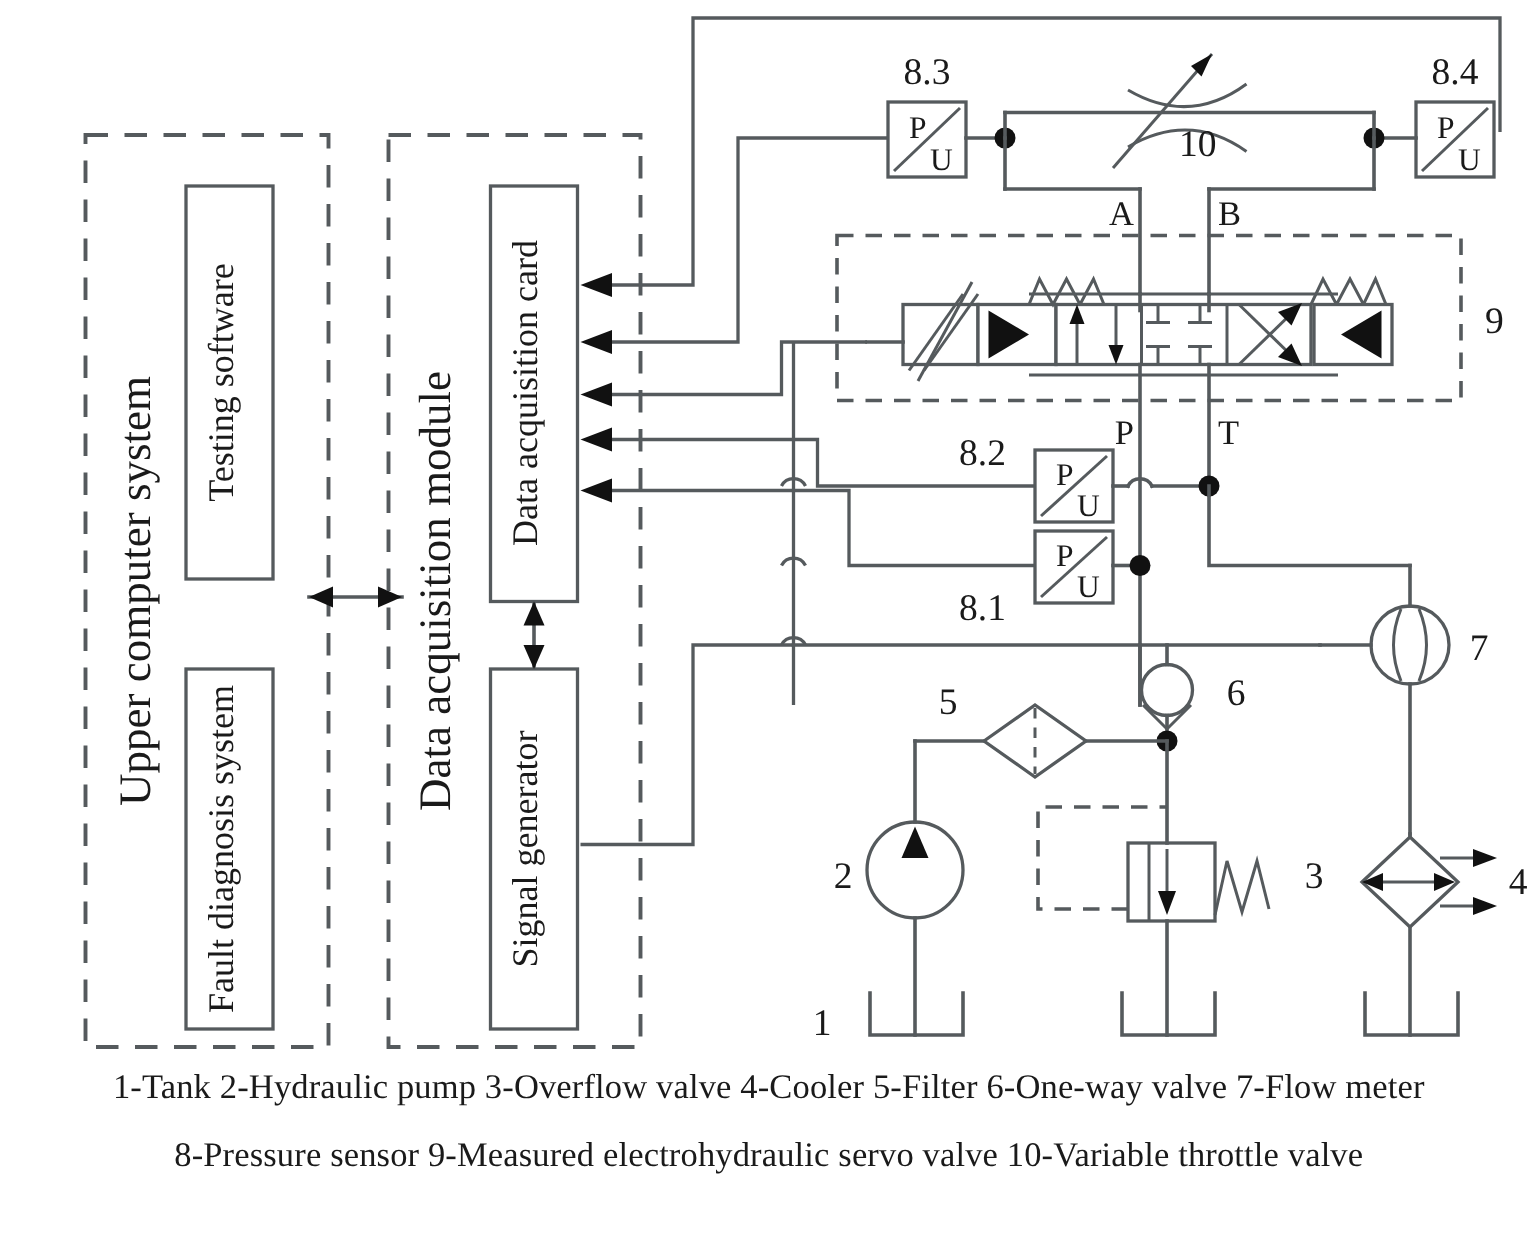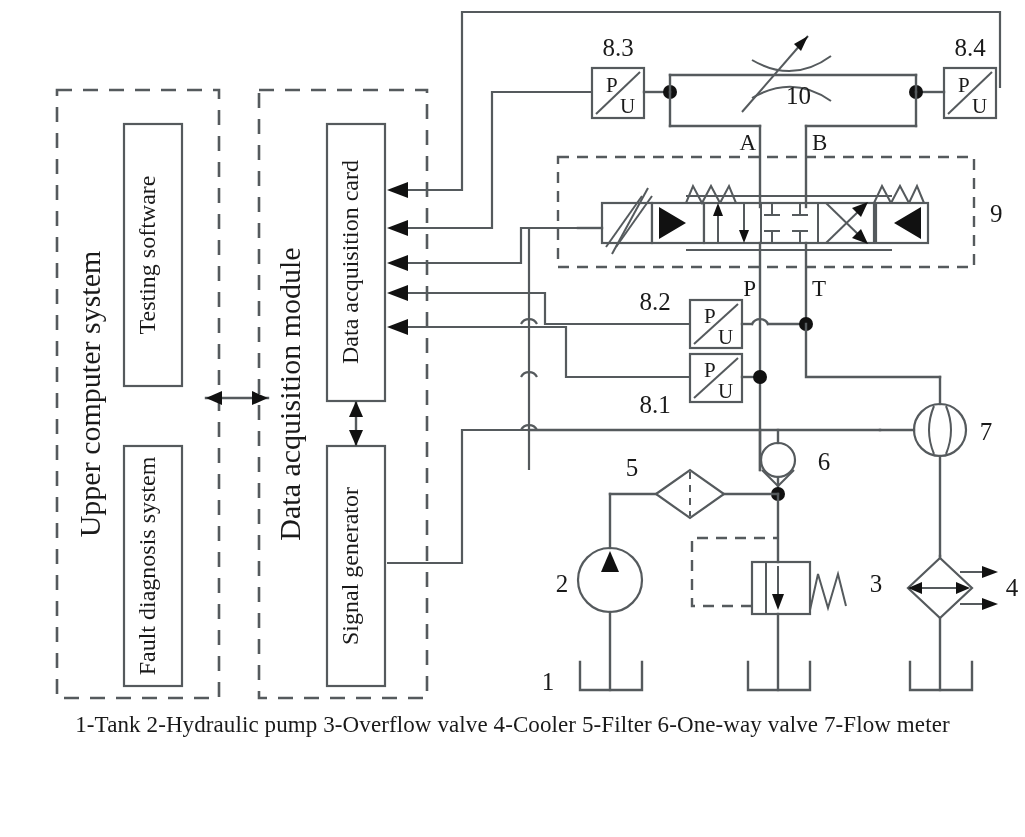--- a/index.html
+++ b/index.html
@@ -311,14 +311,15 @@
   <g>
     <polyline class="line" points="580,662 580,690 642,690 642,662"></polyline>
     <polyline class="line" points="748,662 748,690 810,690 810,662"></polyline>
     <polyline class="line" points="910,662 910,690 972,690 972,662"></polyline>
     <text class="lbl-num" x="548" y="690" text-anchor="middle">1</text>
   </g>
 
 </svg>
 
 <div class="cap" id="cap1">1-Tank 2-Hydraulic pump 3-Overflow valve 4-Cooler 5-Filter 6-One-way valve 7-Flow meter</div>
+<div class="cap" id="cap2">8-Pressure sensor 9-Measured electrohydraulic servo valve 10-Variable throttle valve</div>
 
 </div>
 
 </body></html>

